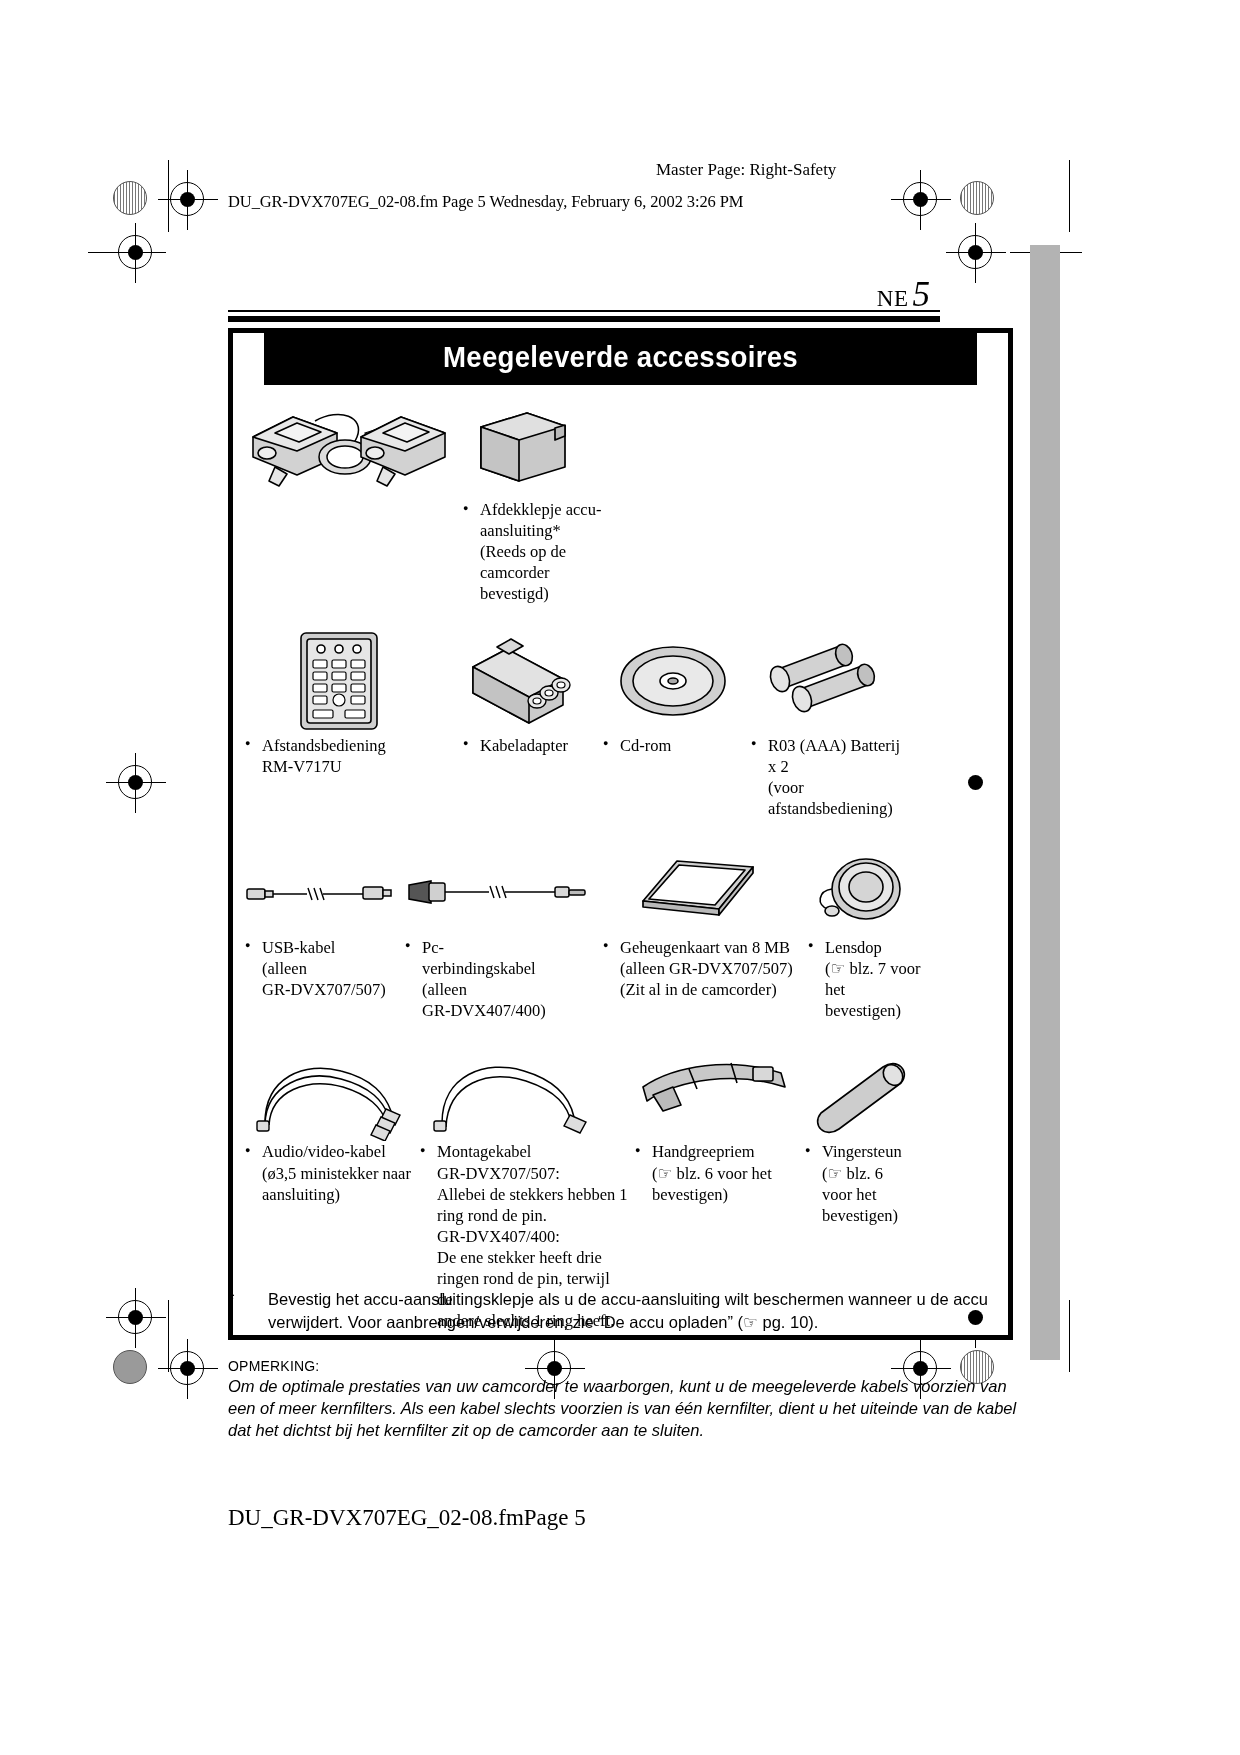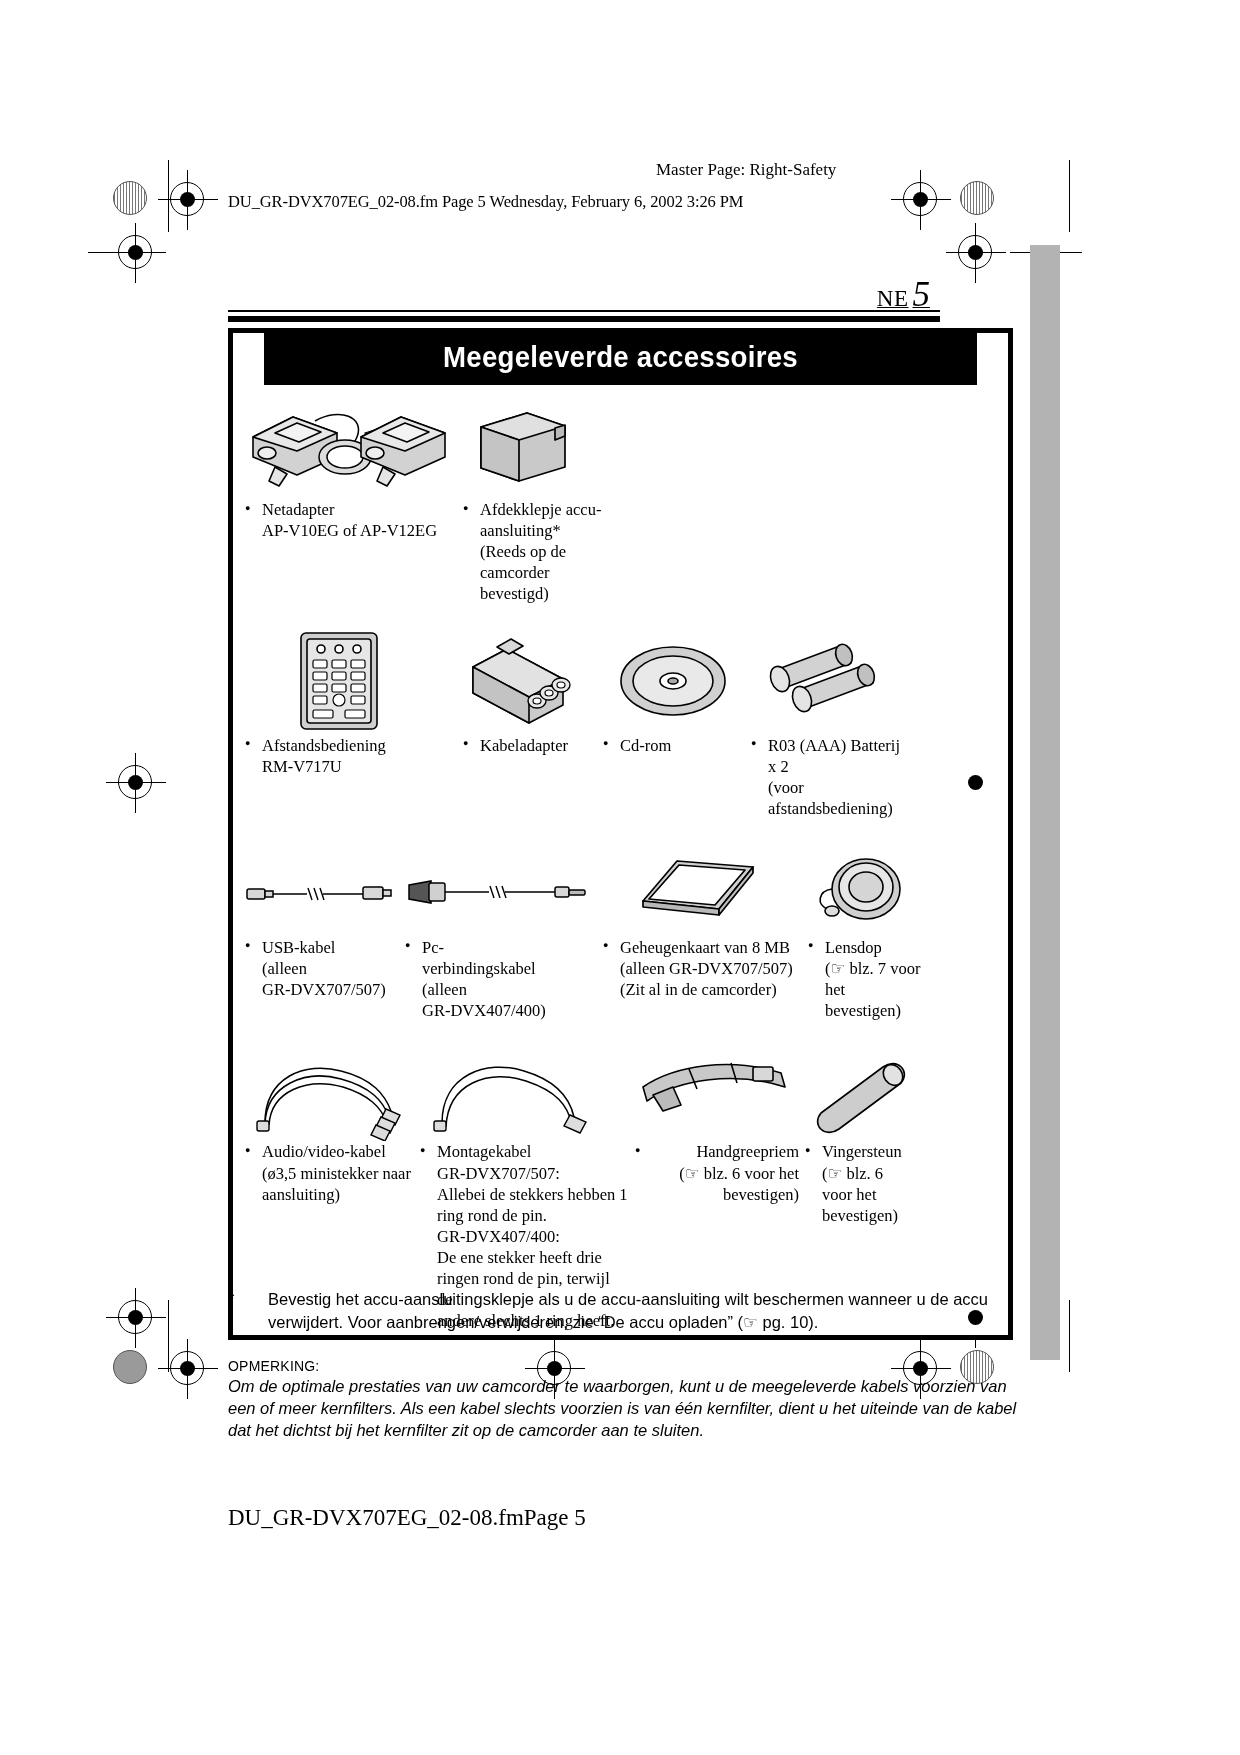--- a/index.html
+++ b/index.html
@@ -71,21 +71,20 @@
     font-size: 16.5px;
     letter-spacing: -0.1px;
   }
 
   
   .pageno {
     position: absolute;
     right: 310px; top: 275px;
     text-align: center;
     white-space: nowrap;
-    text-decoration: underline;
   }
   .pageno .ne {
     font-family: "Liberation Serif", serif;
     font-variant: small-caps;
     font-size: 23px;
     letter-spacing: 0.5px;
   }
   .pageno .num {
     font-family: "Liberation Serif", serif;
     font-style: italic;
@@ -289,24 +288,20 @@
             </g>
 
             <g fill="#d2d2d2" stroke="#000" stroke-width="1.6" stroke-linejoin="round" transform="translate(108,0)">
               <path d="M8 42 L48 22 L92 38 L92 62 L52 80 L8 62 Z"></path>
               <path d="M8 42 L48 22 L92 38 L52 56 Z" fill="#e8e8e8"></path>
               <path d="M30 38 L52 28 L76 37 L54 47 Z" fill="#f3f3f3"></path>
               <ellipse cx="22" cy="58" rx="9" ry="6" fill="#eee"></ellipse>
               <path d="M30 72 l-6 14 l10 5 l8 -12 z" fill="#e5e5e5"></path>
             </g>
           </svg>
-        </div>
-        <div class="caption">
-          <span>Netadapter</span>
-          <span class="ind">AP-V10EG of AP-V12EG</span>
         </div>
       </div>
 
 
 
       <div class="cell" style="width:158px;">
         <div class="art">
           <svg width="150" height="104" viewBox="0 0 150 104">
             <g stroke="#000" stroke-width="1.7" stroke-linejoin="round">
               <path d="M18 32 L64 18 L102 31 L102 72 L56 86 L18 73 Z" fill="#c9c9c9"></path>
@@ -550,21 +545,21 @@
           <span class="ind">GR-DVX707/507:</span>
           <span class="ind">Allebei de stekkers hebben 1</span>
           <span class="ind">ring rond de pin.</span>
           <span class="ind">GR-DVX407/400:</span>
           <span class="ind">De ene stekker heeft drie</span>
           <span class="ind">ringen rond de pin, terwijl de</span>
           <span class="ind">andere slechts 1 ring heeft.</span>
         </div>
       </div>
 
-      <div class="cell" style="width:170px;text-align:right;">
+      <div class="cell" style="width:170px;">
         <div class="art" style="height:94px;">
           <svg width="168" height="94" viewBox="0 0 168 94">
             <g stroke="#000" stroke-width="1.6" stroke-linejoin="round">
               <path d="M8 40 C 40 18, 96 10, 146 26 L 150 40 C 100 24, 44 32, 12 54 Z" fill="#c8c8c8"></path>
               <path d="M54 22 l8 20 M96 16 l6 20" fill="none"></path>
               <path d="M18 48 l10 16 l18 -6 l-8 -18 z" fill="#bbb"></path>
               <rect x="118" y="20" width="20" height="14" rx="2" fill="#d8d8d8"></rect>
             </g>
           </svg>
         </div>

